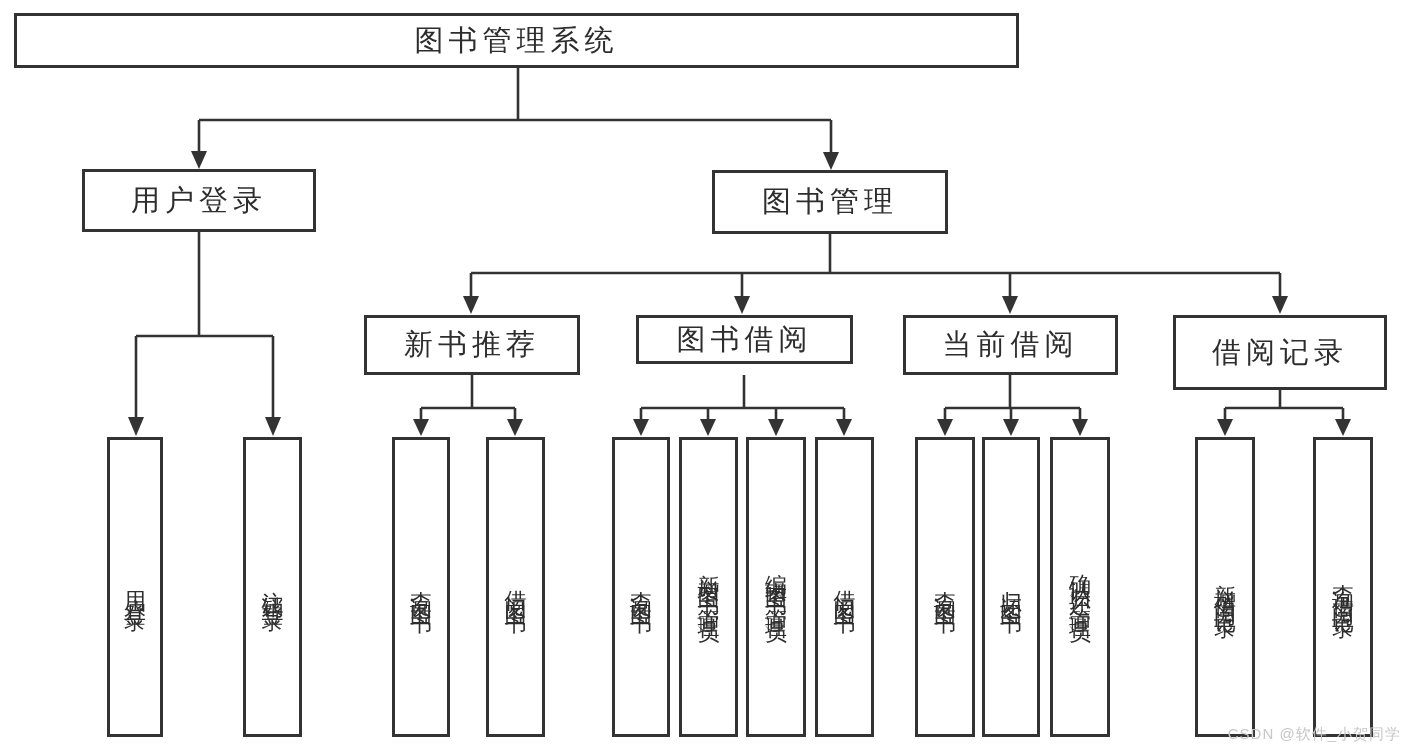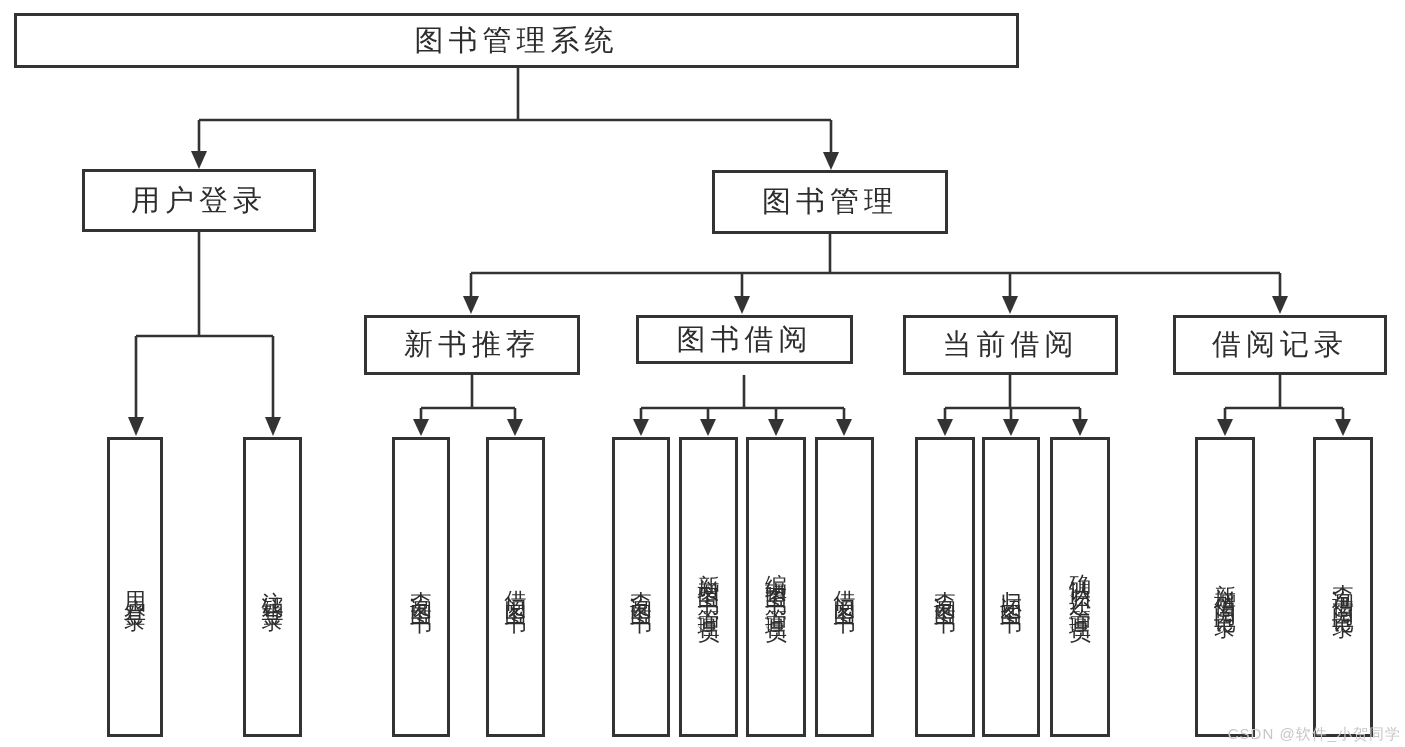--- a/index.html
+++ b/index.html
@@ -128,21 +128,21 @@
   </svg>
 
   <div class="hnode" style="left:14px; top:13px; width:1005px; height:55px;">图书管理系统</div>
 
   <div class="hnode" style="left:82px; top:169px; width:234px; height:63px;">用户登录</div>
   <div class="hnode" style="left:712px; top:170px; width:236px; height:64px;">图书管理</div>
 
   <div class="hnode" style="left:364px; top:315px; width:216px; height:60px;">新书推荐</div>
   <div class="hnode" style="left:636px; top:315px; width:217px; height:49px;">图书借阅</div>
   <div class="hnode" style="left:903px; top:315px; width:215px; height:60px;">当前借阅</div>
-  <div class="hnode" style="left:1173px; top:315px; width:214px; height:60px;">借阅记录</div>
+  <div class="hnode" style="left:1173px; top:315px; width:214px; height:75px;">借阅记录</div>
 
   <div class="vnode" style="left:107px; width:56px;">
     <span>用户登录</span>
   </div>
   <div class="vnode" style="left:243px; width:59px;">
     <span>注销登录</span>
   </div>
 
   <div class="vnode" style="left:392px; width:58px;">
     <span>查询图书</span>

